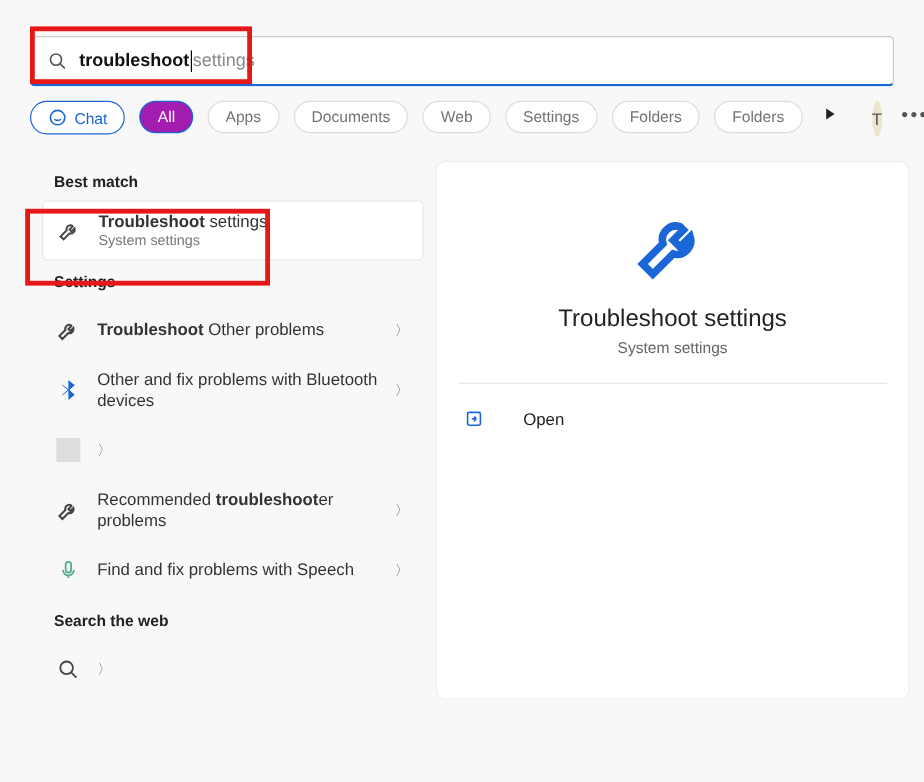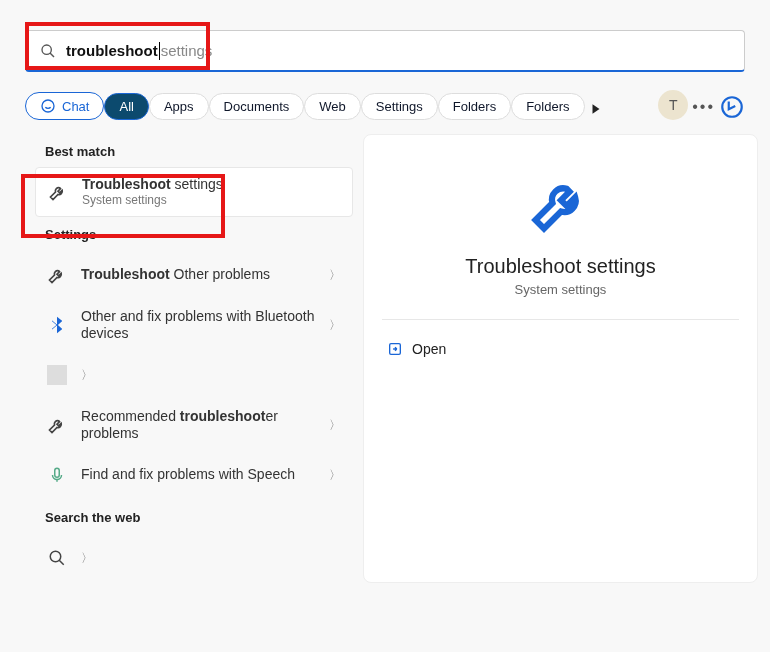--- a/index.html
+++ b/index.html
@@ -5,23 +5,23 @@
 *{box-sizing:border-box;margin:0;padding:0;font-family:"Segoe UI",Tahoma,sans-serif}
 body{width:770px;height:652px;background:#f8f8f8;overflow:hidden}
 .searchbar{position:relative;margin:30px 25px 0 25px;height:42px;background:#fff;border:1px solid #ccc;border-bottom:2px solid #1a66d6;border-radius:4px;display:flex;align-items:center;padding:0 14px}
 .searchbar .mag{width:16px;height:16px;margin-right:10px;color:#555}
 .search-input-wrap{display:flex;font-size:15px}
 .search-typed{color:#111;font-weight:600}
 .search-hint{color:#888}
 .search-text-cursor{display:inline-block;width:1px;height:18px;background:#000;margin:0 1px}
 .highlight-red{position:absolute;border:4px solid #e61717;pointer-events:none}
 .hl-search{left:25px;top:22px;width:185px;height:48px}
-.tabs{display:flex;align-items:flex-end;gap:0;margin:12px 25px 0 25px;height:36px}
-.pill{border:1px solid #ddd;border-radius:18px;background:#fff;padding:5px 14px;font-size:13px;color:#0f172a;display:flex;align-items:center;gap:6px;cursor:pointer}
-.pill.all{background:#0c4a6e;color:#fff;border-color:#1a66d6}
+.tabs{display:flex;align-items:flex-start;gap:12px;margin:12px 25px 0 25px;height:36px}
+.pill{border:1px solid #ddd;border-radius:18px;background:#fff;padding:5px 14px;font-size:13px;color:#737373;display:flex;align-items:center;gap:6px;cursor:pointer}
+.pill.all{background:#a21caf;color:#fff;border-color:#1a66d6}
 .pill.chat{color:#1a66d6;border-color:#1a66d6}
 .play{background:none;border:none;cursor:pointer;padding:4px}
 .spacer{flex:1}
 .avatar{width:30px;height:30px;border-radius:50%;background:#ece4cf;color:#555;display:flex;align-items:center;justify-content:center;font-size:14px;cursor:pointer}
 .dots{font-size:16px;letter-spacing:2px;color:#555;cursor:pointer;padding:4px}
 .bing{width:26px;height:26px;cursor:pointer}
 .body-cols{display:flex;margin:14px 12px 0 0}
 .leftcol{width:353px;padding-left:35px}
 .rightcol{flex:1;background:#fff;border:1px solid #eee;border-radius:8px;margin-left:10px;padding:28px 18px 0 18px}
 .section-h{font-size:13px;font-weight:600;color:#222;margin:10px 0 8px 10px}
@@ -29,21 +29,21 @@
 .item.selected{background:#fff;border:1px solid #e7e7e7}
 .item .ic{width:20px;height:20px;flex-shrink:0;display:flex;align-items:center;justify-content:center;color:#444}
 .item .txt{flex:1;font-size:14px;color:#333;line-height:1.25}
 .item .sub{font-size:12px;color:#777}
 .item .chev{color:#777;font-size:12px}
 .hl-best{left:21px;top:174px;width:204px;height:64px}
 .preview-icon{display:flex;justify-content:center;margin-top:6px}
 .preview-title{text-align:center;font-size:20px;color:#222;margin-top:18px}
 .preview-sub{text-align:center;font-size:13px;color:#666;margin-top:4px}
 .divider{border:none;border-top:1px solid #e7e7e7;margin:22px 0 14px 0}
-.action{display:flex;align-items:center;gap:8px;font-size:14px;color:#222;cursor:pointer;padding:6px 4px}
+.action{display:flex;align-items:center;gap:32px;font-size:14px;color:#222;cursor:pointer;padding:6px 4px}
 .action .ic{color:#1a66d6;width:18px;height:18px;display:flex;align-items:center;justify-content:center}
 .square{width:20px;height:20px;background:#ddd}
 svg{display:block}
 </style>
 </head>
 <body>
 
 <div class="searchbar">
   <span class="mag">
     <svg viewBox="0 0 24 24" width="16" height="16" fill="none" stroke="currentColor" stroke-width="2">

